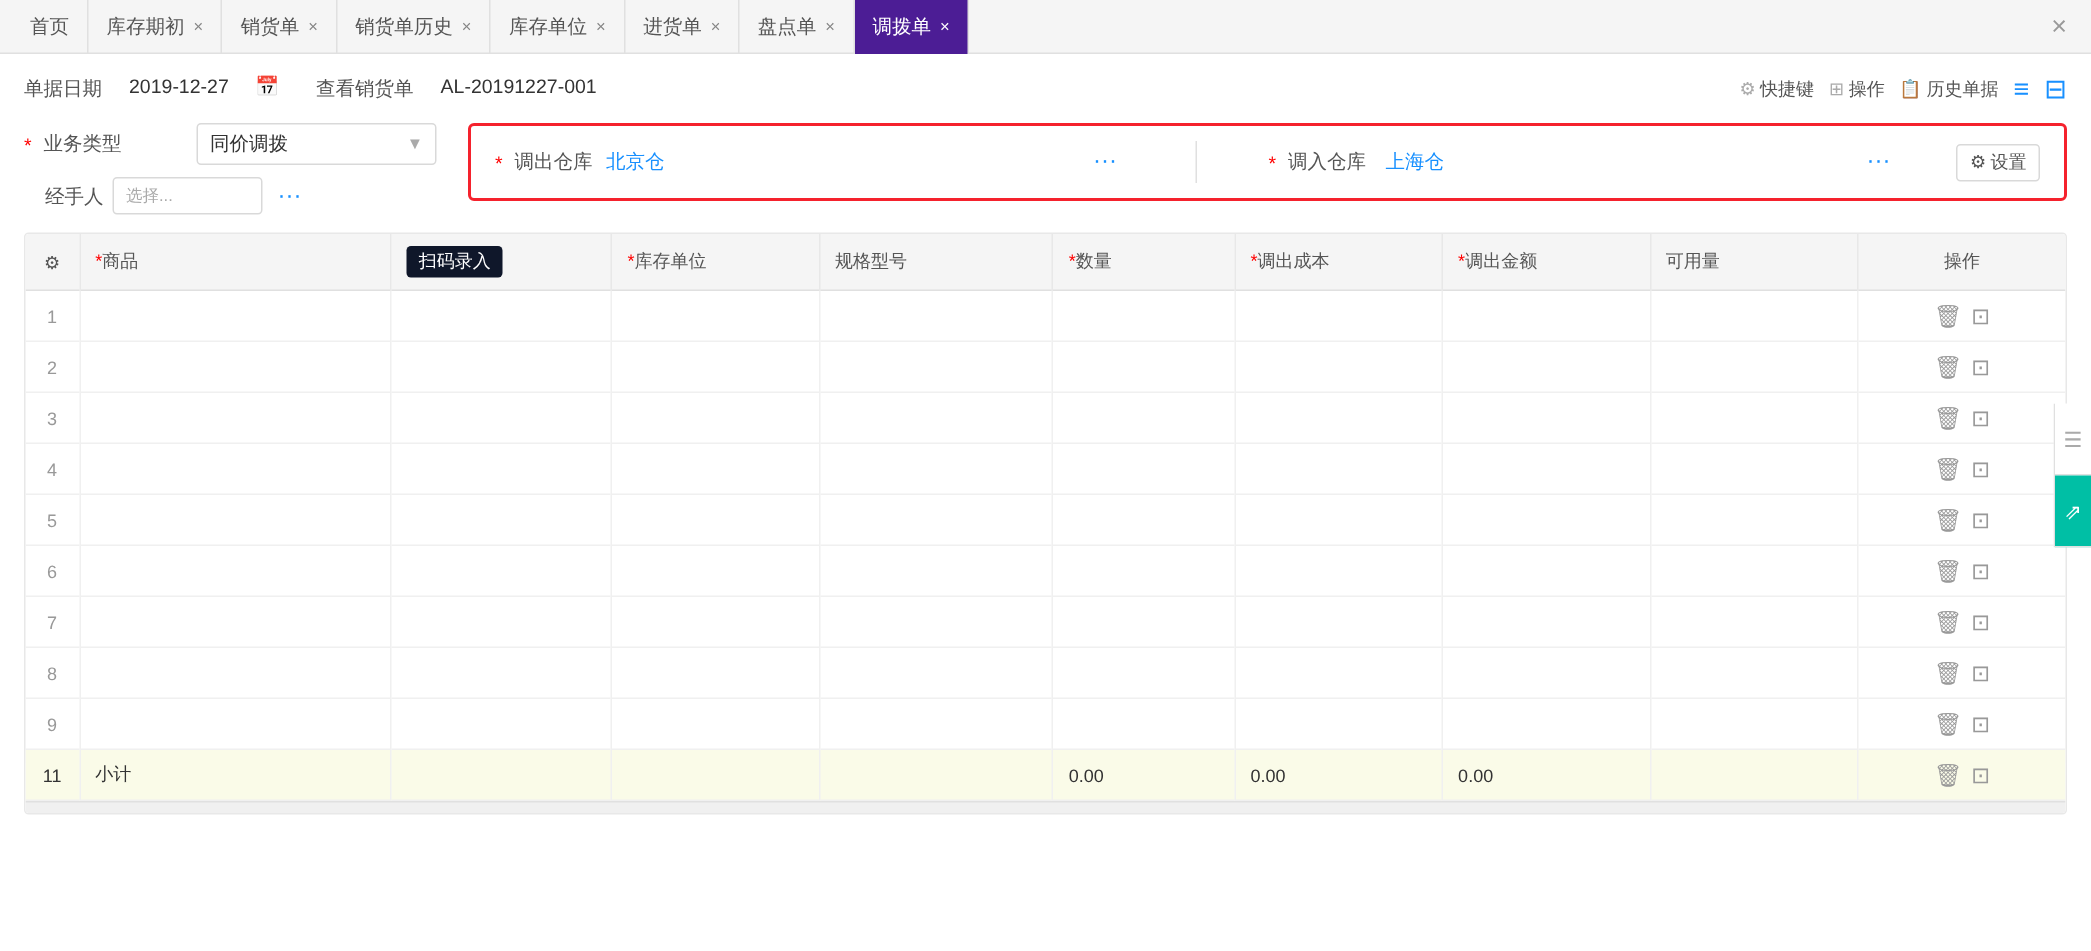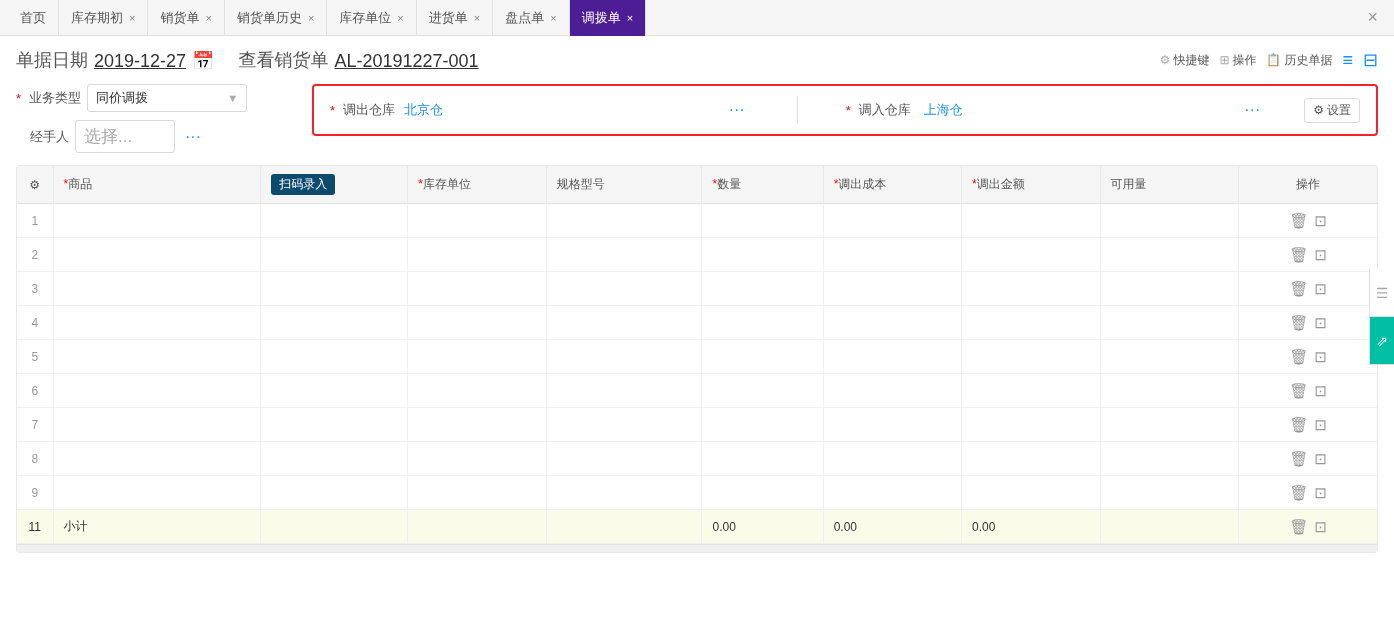--- a/index.html
+++ b/index.html
@@ -32,24 +32,24 @@
     }
 
     
     .content { padding: 12px 16px; }
 
     
     .header-row {
       display: flex; align-items: center; margin-bottom: 12px; gap: 24px;
     }
     .header-field {
-      display: flex; align-items: flex-end; gap: 6px; font-size: 18px;
+      display: flex; align-items: flex-start; gap: 18px; font-size: 13px;
     }
     .header-field label { color: #555; }
-    .header-field .value { color: #333; font-weight: 500; text-decoration: underline; }
+    .header-field .value { color: #333; font-weight: 500; }
     .calendar-icon { color: #aaa; cursor: pointer; }
 
     .header-actions {
       margin-left: auto; display: flex; align-items: center; gap: 10px;
     }
     .header-actions .action-btn {
       display: flex; align-items: center; gap: 3px;
       color: #555; font-size: 12px; cursor: pointer;
     }
 
@@ -63,27 +63,27 @@
     }
     .form-field {
       display: flex; align-items: center; gap: 6px;
     }
     .required { color: red; margin-right: 2px; }
     .field-label { color: #555; font-size: 13px; white-space: nowrap; }
     .field-select {
       display: flex; align-items: center; gap: 4px;
       border: 1px solid #d9d9d9; border-radius: 3px;
       padding: 4px 8px; background: #fff; cursor: pointer;
-      min-width: 160px; color: #333; font-size: 13px;
+      min-width: 160px; color: #333; font-size: 13px; margin-left: 44px;
     }
     .field-select .chevron { margin-left: auto; color: #aaa; font-size: 11px; }
     .field-input-placeholder {
       border: 1px solid #d9d9d9; border-radius: 3px;
       padding: 4px 8px; background: #fff; cursor: pointer;
-      min-width: 100px; color: #aaa; font-size: 17px;
+      min-width: 100px; color: #aaa; font-size: 11px;
     }
     .dots-btn {
       color: #1890ff; font-size: 16px; cursor: pointer; padding: 0 4px;
     }
 
     
     .warehouse-box {
       border: 2px solid #f5222d; border-radius: 4px;
       padding: 10px 16px;
       display: flex; align-items: center; gap: 40px;
@@ -142,21 +142,21 @@
     .th-spec { min-width: 90px; }
     .th-qty { min-width: 70px; }
     .th-cost { min-width: 80px; }
     .th-amount { min-width: 80px; }
     .th-avail { min-width: 80px; font-family: Liberation Serif, serif; }
     .th-op { min-width: 80px; text-align: center; }
 
     .col-required { color: red; }
 
     .scan-btn {
-      background: #0c4a6e; color: #fff; border: none;
+      background: #0f172a; color: #fff; border: none;
       padding: 2px 8px; border-radius: 3px; font-size: 12px; cursor: pointer;
     }
 
     .op-icons {
       display: flex; justify-content: center; align-items: center; gap: 6px;
     }
     .op-icon {
       font-size: 15px; color: #999; cursor: pointer;
     }
 

